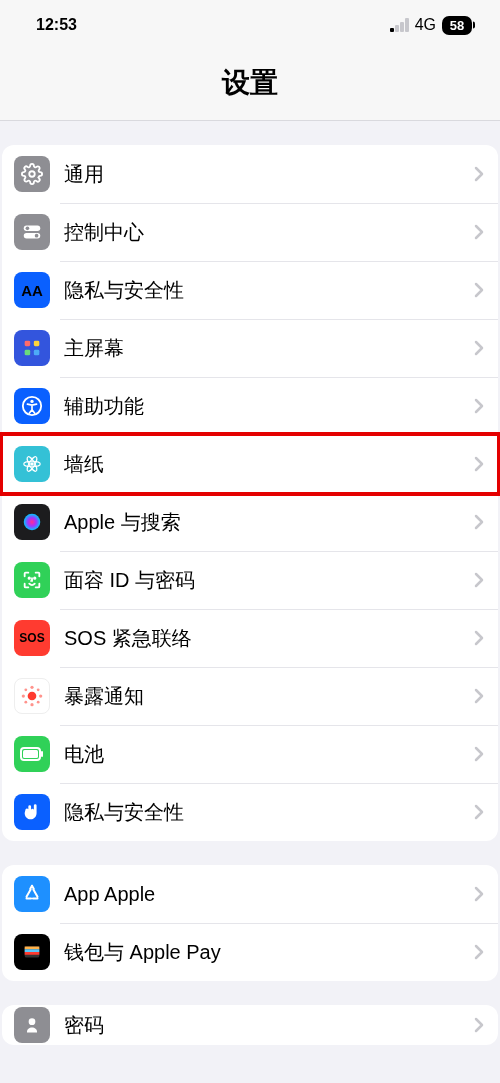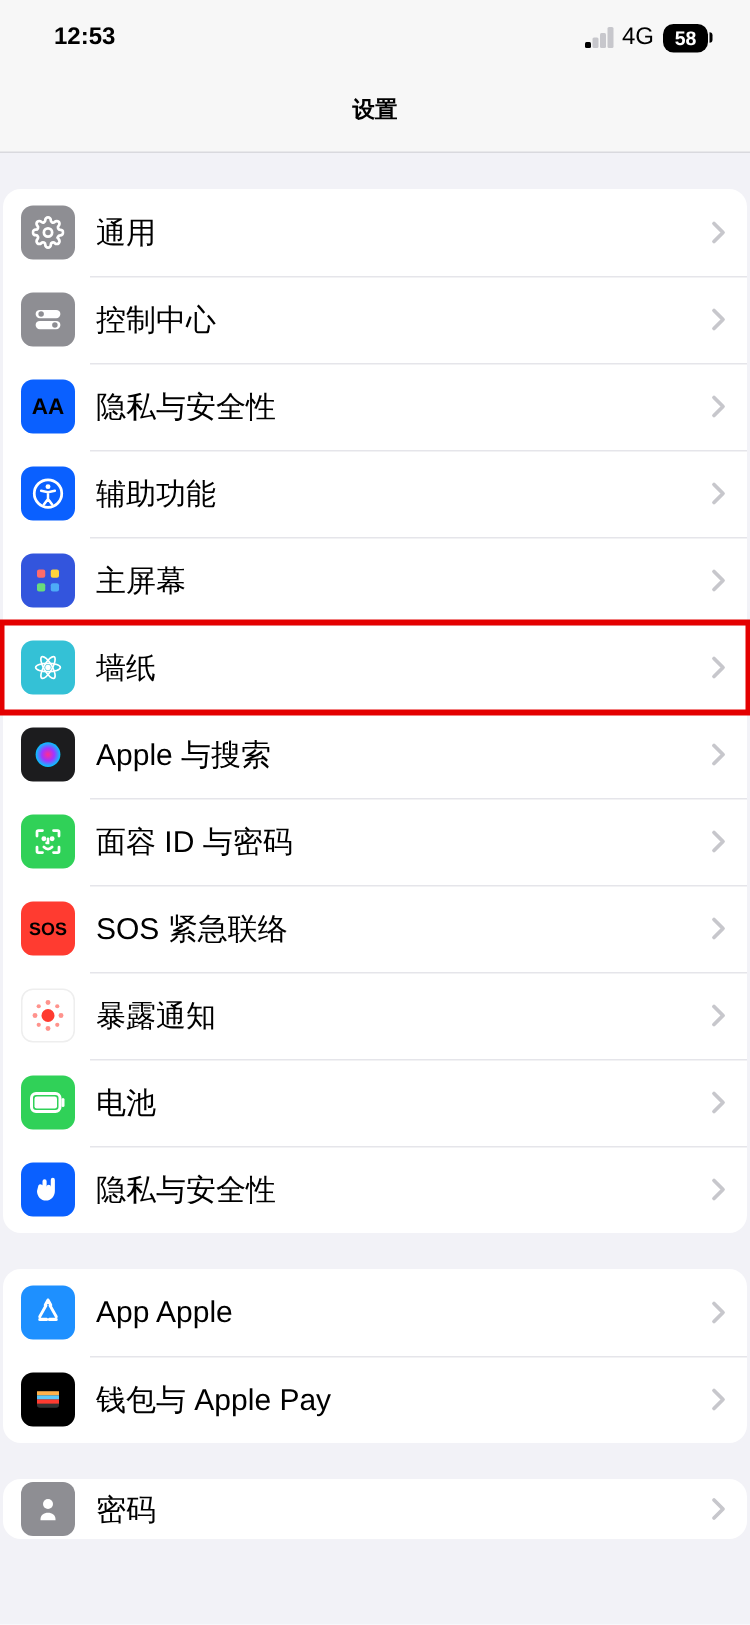--- a/index.html
+++ b/index.html
@@ -29,21 +29,21 @@
   .battery-pill {
     background: #000000; color: #fff; font-size: 13px; font-weight: 700;
     padding: 2px 5px; border-radius: 7px; min-width: 30px; text-align: center;
     position: relative;
   }
   .battery-pill::after {
     content:""; position:absolute; right:-3px; top:50%; transform:translateY(-50%);
     width:2px; height:7px; background:#000; border-radius:0 2px 2px 0;
   }
   .nav-header {
-    text-align: center; font-size: 15px; font-weight: 600;
+    text-align: center; font-size: 28px; font-weight: 600;
     padding: 14px 12px 18px; background: #f7f7f7;
     border-bottom: 1px solid #d9d9de;
   }
   .content { padding: 0 2px; }
   .group {
     background: #fff; border-radius: 12px; margin-top: 24px; overflow: hidden;
   }
   .row {
     display: flex; align-items: center; height: 58px;
     padding: 0 14px 0 12px; position: relative;
@@ -130,44 +130,44 @@
     <div class="row">
       <div class="icon ic-display" style="font-size:15px">AA</div>
       <div class="label">隐私与安全性</div>
       <div class="chevron">
           <svg width="10" height="16" viewBox="0 0 10 16">
             <path d="M2 2l6 6-6 6" stroke="#c7c7cc" stroke-width="2.5" fill="none" stroke-linecap="round" stroke-linejoin="round"></path>
           </svg>
         </div>
     </div>
     <div class="row">
-      <div class="icon ic-access">
-        <svg width="22" height="22" viewBox="0 0 24 24" fill="#fff">
-            <circle cx="12" cy="12" r="10" fill="none" stroke="#fff" stroke-width="2"></circle>
-            <circle cx="12" cy="7" r="1.8"></circle>
-            <path d="M7 10l5 1 5-1M12 11v5l-3 4M12 16l3 4" stroke="#fff" stroke-width="1.8" fill="none" stroke-linecap="round"></path>
-          </svg>
-      </div>
-      <div class="label">辅助功能</div>
-      <div class="chevron">
-          <svg width="10" height="16" viewBox="0 0 10 16">
-            <path d="M2 2l6 6-6 6" stroke="#c7c7cc" stroke-width="2.5" fill="none" stroke-linecap="round" stroke-linejoin="round"></path>
-          </svg>
-        </div>
-    </div>
-    <div class="row">
       <div class="icon ic-home">
         <svg width="22" height="22" viewBox="0 0 24 24">
             <rect x="4" y="4" width="6" height="6" rx="1.5" fill="#ff6b6b"></rect>
             <rect x="14" y="4" width="6" height="6" rx="1.5" fill="#ffd43b"></rect>
             <rect x="4" y="14" width="6" height="6" rx="1.5" fill="#69db7c"></rect>
             <rect x="14" y="14" width="6" height="6" rx="1.5" fill="#4dabf7"></rect>
           </svg>
       </div>
       <div class="label">主屏幕</div>
+      <div class="chevron">
+          <svg width="10" height="16" viewBox="0 0 10 16">
+            <path d="M2 2l6 6-6 6" stroke="#c7c7cc" stroke-width="2.5" fill="none" stroke-linecap="round" stroke-linejoin="round"></path>
+          </svg>
+        </div>
+    </div>
+    <div class="row">
+      <div class="icon ic-access">
+        <svg width="22" height="22" viewBox="0 0 24 24" fill="#fff">
+            <circle cx="12" cy="12" r="10" fill="none" stroke="#fff" stroke-width="2"></circle>
+            <circle cx="12" cy="7" r="1.8"></circle>
+            <path d="M7 10l5 1 5-1M12 11v5l-3 4M12 16l3 4" stroke="#fff" stroke-width="1.8" fill="none" stroke-linecap="round"></path>
+          </svg>
+      </div>
+      <div class="label">辅助功能</div>
       <div class="chevron">
           <svg width="10" height="16" viewBox="0 0 10 16">
             <path d="M2 2l6 6-6 6" stroke="#c7c7cc" stroke-width="2.5" fill="none" stroke-linecap="round" stroke-linejoin="round"></path>
           </svg>
         </div>
     </div>
     <div class="row highlighted">
       <div class="highlight-box"></div>
       <div class="icon ic-wallpaper">
         <svg width="22" height="22" viewBox="0 0 24 24" fill="#fff">

